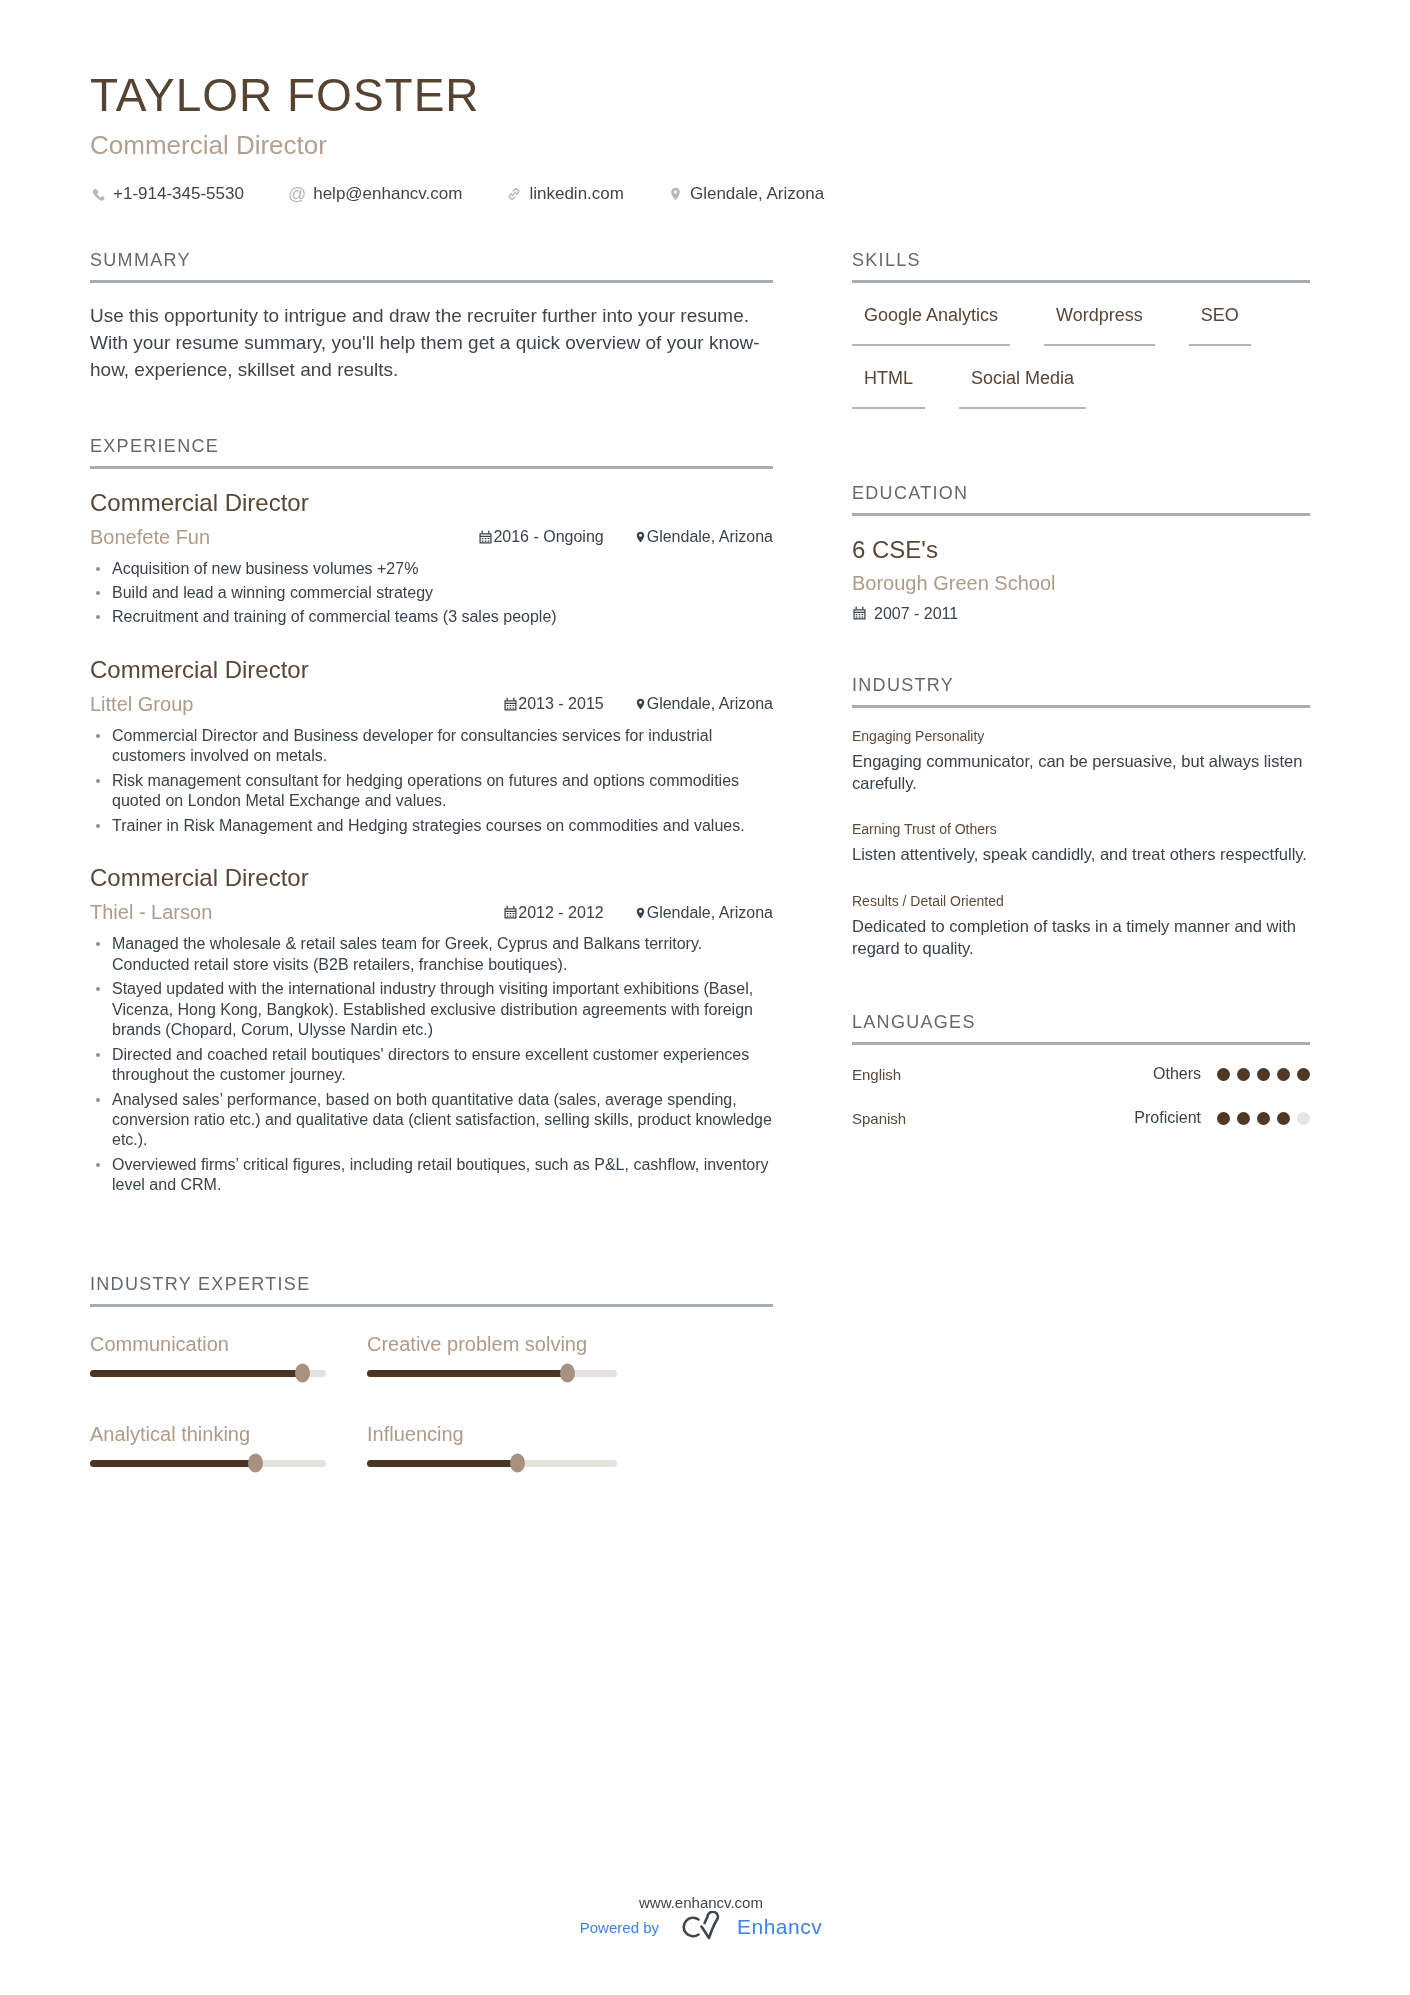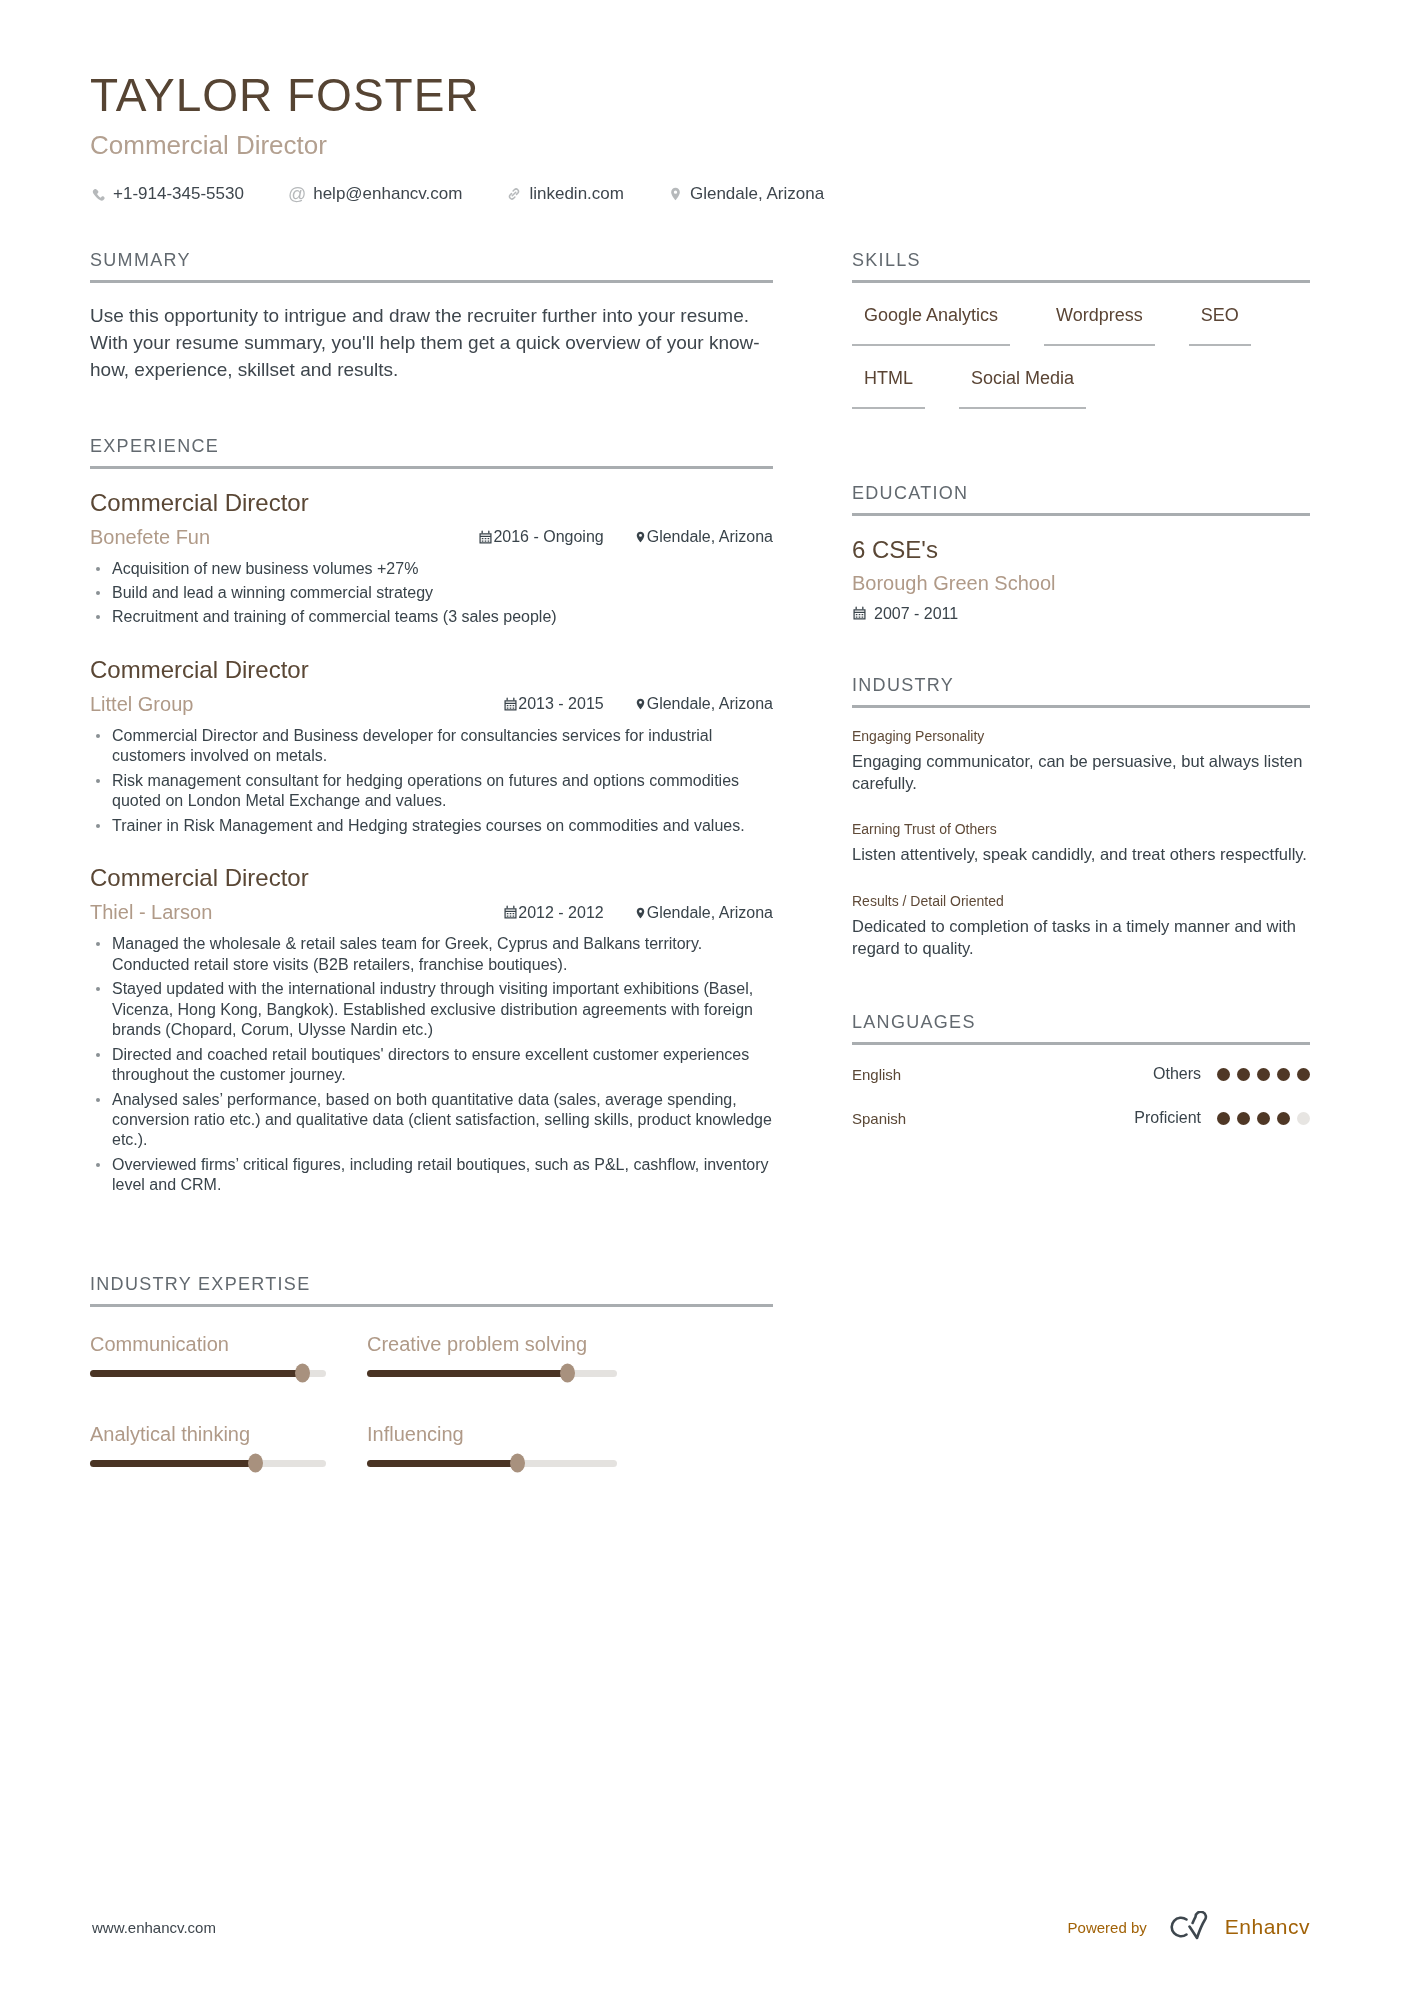--- a/index.html
+++ b/index.html
@@ -86,24 +86,24 @@
   .lang-name { font-size:15px; color:#5a4735; flex:1; }
   .lang-level { font-size:16px; color:#39434a; margin-right:16px; }
   .lang-dots { display:flex; gap:7px; }
   .lang-dot { width:13px; height:13px; border-radius:50%; background:#e7e5e2; }
   .lang-dot.filled { background:#4f3826; }
 
   
   .footer {
     position:absolute; left:0; right:0; bottom:52px;
     padding:0 100px 0 92px;
-    display:flex; align-items:center; justify-content:space-between;
+    display:flex; align-items:center; justify-content:space-between;flex-direction:column;
   }
   .footer-site { font-size:15px; color:#3e464d; }
-  .footer-brand { display:flex; align-items:center; gap:10px; color:#a16207; }
+  .footer-brand { display:flex; align-items:center; gap:10px; color:#3b82f6; }
   .powered-by { font-size:15px; margin-right:8px; }
   .brand-text { font-size:21px; letter-spacing:0.5px; font-weight:400; }
   svg { display:block; }
 </style>
 </head>
 <body>
 
 <div class="page">
 
   <div>

